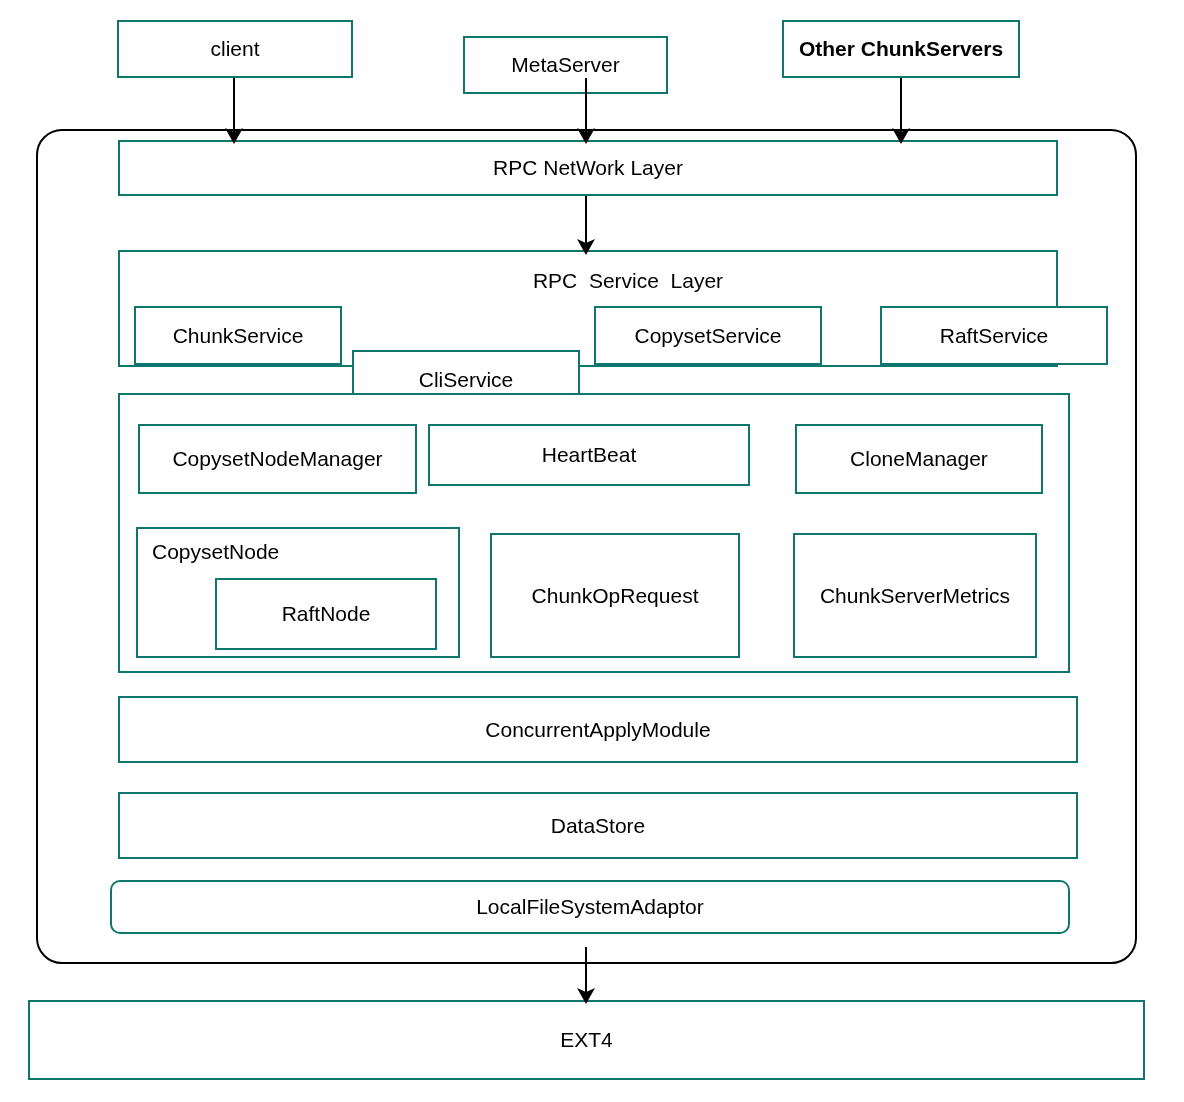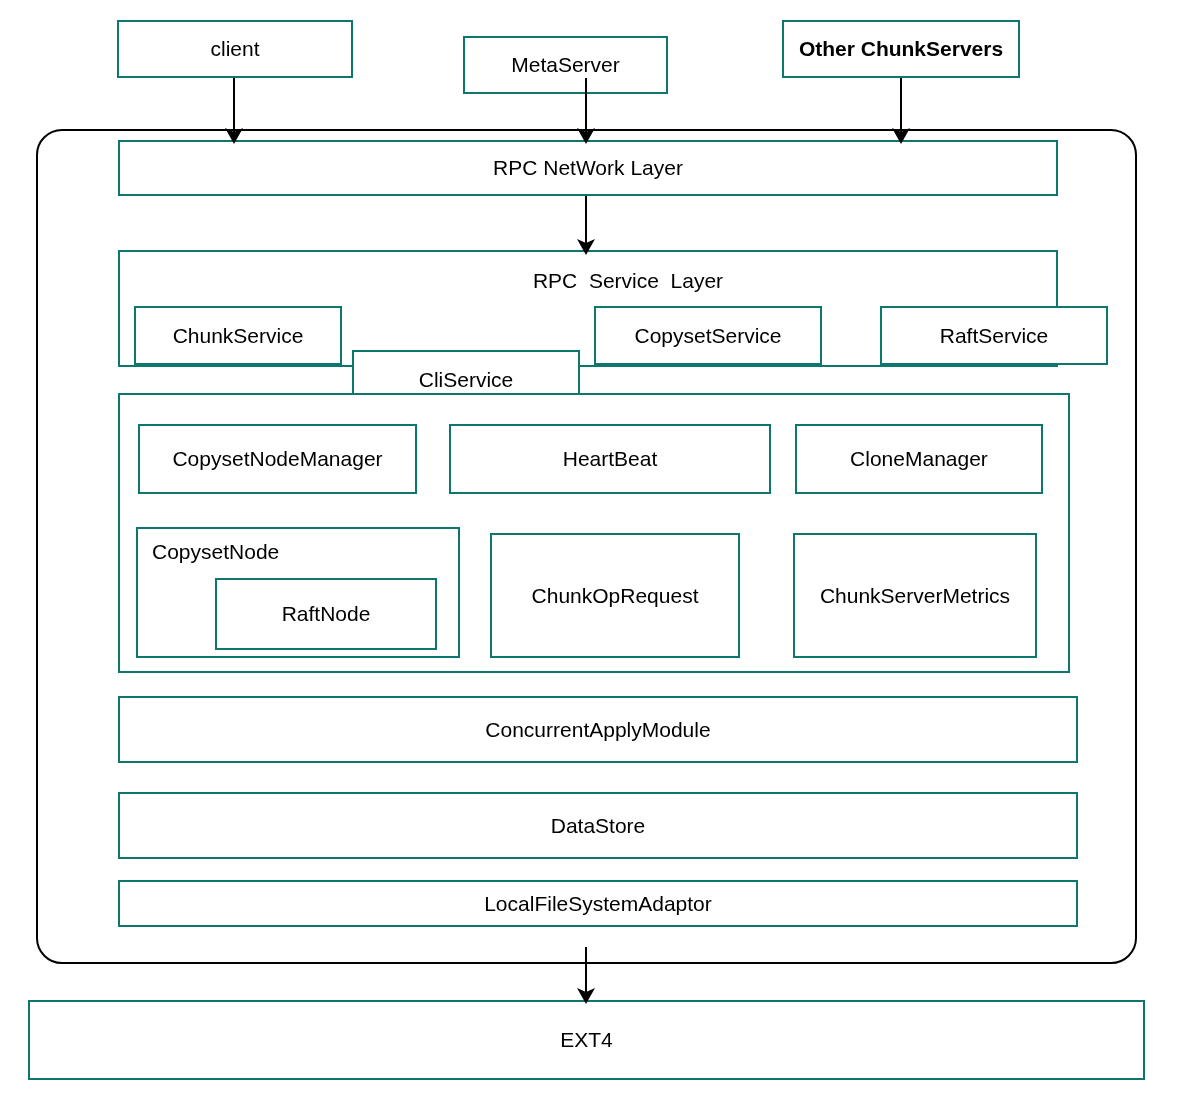--- a/index.html
+++ b/index.html
@@ -97,21 +97,21 @@
   </div>
   <div class="box" style="left:834px; top:306px; width:228px; height:59px;margin-left:46px;">
     <span>RaftService</span>
   </div>
 
   <div class="box" style="left:118px; top:393px; width:952px; height:280px; display:block;"></div>
 
   <div class="box" style="left:138px; top:424px; width:279px; height:70px;">
     <span>CopysetNodeManager</span>
   </div>
-  <div class="box" style="left:449px; top:424px; width:322px; height:70px;">
+  <div class="box" style="left:428px; top:424px; width:322px; height:62px;">
     <span>HeartBeat</span>
   </div>
   <div class="box" style="left:795px; top:424px; width:248px; height:70px;">
     <span>CloneManager</span>
   </div>
 
   <div class="box" style="left:136px; top:527px; width:324px; height:131px; display:block;">
     <span class="label-top-left" style="left:14px; top:10px;">CopysetNode</span>
   </div>
   <div class="box" style="left:215px; top:578px; width:222px; height:72px;">
@@ -124,21 +124,21 @@
   <div class="box" style="left:793px; top:533px; width:244px; height:125px;">
     <span>ChunkServerMetrics</span>
   </div>
 
   <div class="box" style="left:118px; top:696px; width:960px; height:67px;">
     <span>ConcurrentApplyModule</span>
   </div>
   <div class="box" style="left:118px; top:792px; width:960px; height:67px;">
     <span>DataStore</span>
   </div>
-  <div class="box" style="left:118px; top:880px; width:960px; height:47px;">
+  <div class="box" style="left:110px; top:880px; width:960px; height:54px;border-radius:10px;">
     <span>LocalFileSystemAdaptor</span>
   </div>
 
   <div class="box" style="left:28px; top:1000px; width:1117px; height:80px;">
     <span>EXT4</span>
   </div>
 
   <svg class="arrows" viewBox="0 0 1184 1102" xmlns="http://www.w3.org/2000/svg">
     <defs>
       <marker id="ah" markerWidth="10" markerHeight="10" refX="6" refY="5" orient="auto" markerUnits="strokeWidth">

